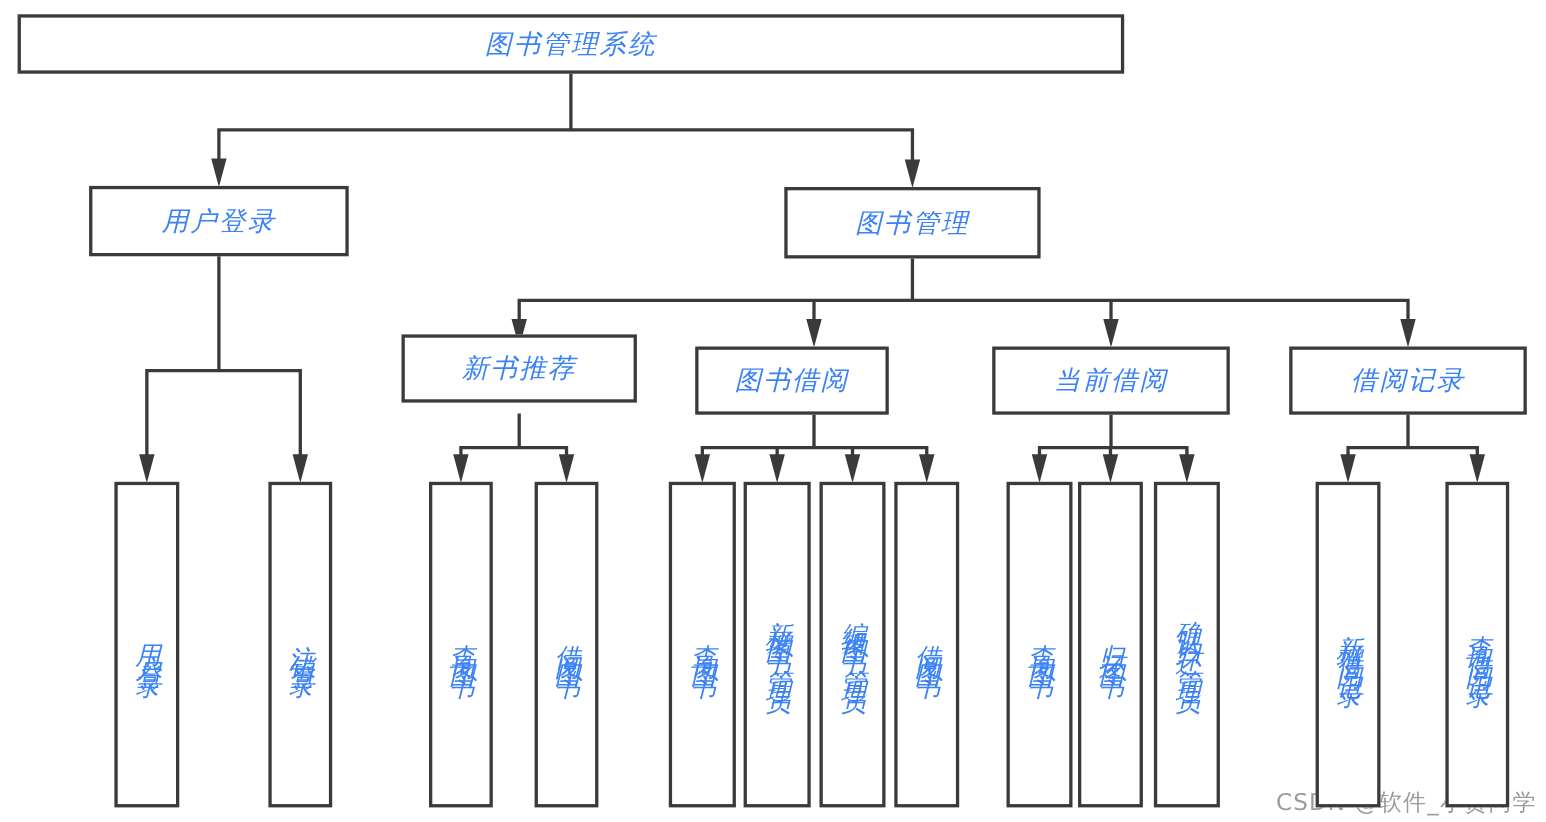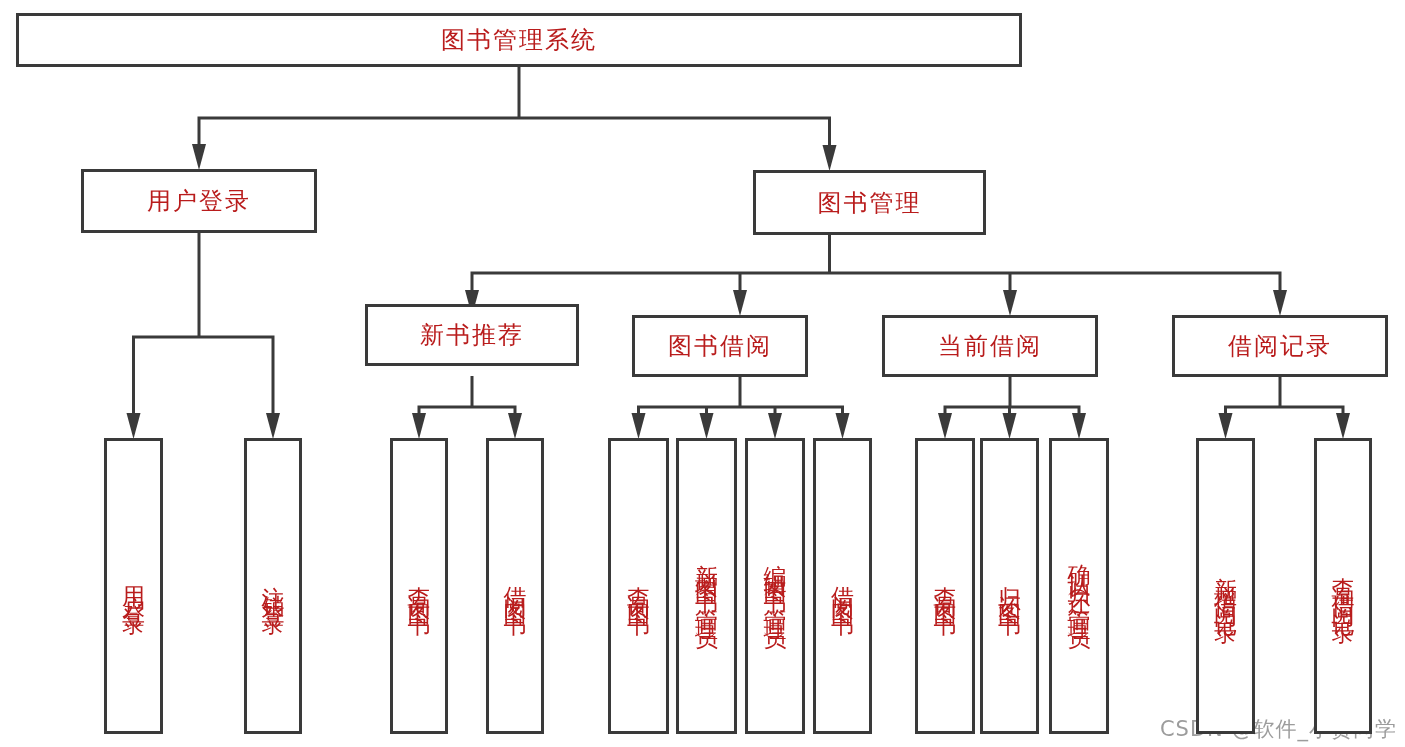--- a/index.html
+++ b/index.html
@@ -19,26 +19,27 @@
     position: absolute;
     left: 0;
     top: 0;
     pointer-events: none;
   }
   .node {
     position: absolute;
     box-sizing: border-box;
     border: 3px solid #3a3a3a;
     background: #ffffff;
-    color: #b91c1c;
+    color: #3b82f6;
     display: flex;
     align-items: center;
     justify-content: center;
     text-align: center;
     line-height: 1.25;
+    font-style: italic;
   }
   .node.h {
     font-size: 24px;
     letter-spacing: 2px;
   }
   .node.v {
     writing-mode: vertical-rl;
     text-orientation: mixed;
     font-size: 23px;
     letter-spacing: 9px;
@@ -81,24 +82,24 @@
       <polygon points="938,413 952,413 945,439" fill="#3a3a3a"></polygon>
       <polygon points="1002.5,413 1016.5,413 1009.5,439" fill="#3a3a3a"></polygon>
       <polygon points="1072,413 1086,413 1079,439" fill="#3a3a3a"></polygon>
       <path d="M 1280 376 L 1280 407 M 1224 407 L 1344.5 407 M 1225.5 407 L 1225.5 424 M 1343 407 L 1343 424" fill="none" stroke="#3a3a3a" stroke-width="3"></path>
       <polygon points="1218.5,413 1232.5,413 1225.5,439" fill="#3a3a3a"></polygon>
       <polygon points="1336,413 1350,413 1343,439" fill="#3a3a3a"></polygon>
     </svg>
   <div class="watermark">CSDN @软件_小贺同学</div>
 <div class="node h" style="left: 16px; top: 13px; width: 1006px; height: 54px;">图书管理系统</div>
     <div class="node h" style="left: 81px; top: 169px; width: 236px; height: 64px;">用户登录</div>
-    <div class="node h" style="left: 713px; top: 170px; width: 233px; height: 65px; margin-left: 40px;">图书管理</div>
+    <div class="node h" style="left: 713px; top: 170px; width: 233px; height: 65px;">图书管理</div>
     <div class="node h" style="left: 365px; top: 304px; width: 214px; height: 62px;">新书推荐</div>
     <div class="node h" style="left: 632px; top: 315px; width: 176px; height: 62px;">图书借阅</div>
-    <div class="node h" style="left: 882px; top: 315px; width: 216px; height: 62px;">当前借阅</div>
+    <div class="node h" style="left: 902px; top: 315px; width: 216px; height: 62px;">当前借阅</div>
     <div class="node h" style="left: 1172px; top: 315px; width: 216px; height: 62px;">借阅记录</div>
     <div class="node v" style="left: 104px; top: 438px; width: 59px; height: 296px;">用户登录</div>
     <div class="node v" style="left: 244px; top: 438px; width: 58px; height: 296px;">注销登录</div>
     <div class="node v" style="left: 390px; top: 438px; width: 58px; height: 296px;">查询图书</div>
     <div class="node v" style="left: 486px; top: 438px; width: 58px; height: 296px;">借阅图书</div>
     <div class="node v" style="left: 608px; top: 438px; width: 61px; height: 296px;">查询图书</div>
     <div class="node v" style="left: 676px; top: 438px; width: 61px; height: 296px;">新增图书（管理员）</div>
     <div class="node v" style="left: 745px; top: 438px; width: 60px; height: 296px;">编辑图书（管理员）</div>
     <div class="node v" style="left: 813px; top: 438px; width: 59px; height: 296px;">借阅图书</div>
     <div class="node v" style="left: 915px; top: 438px; width: 60px; height: 296px;">查询图书</div>

